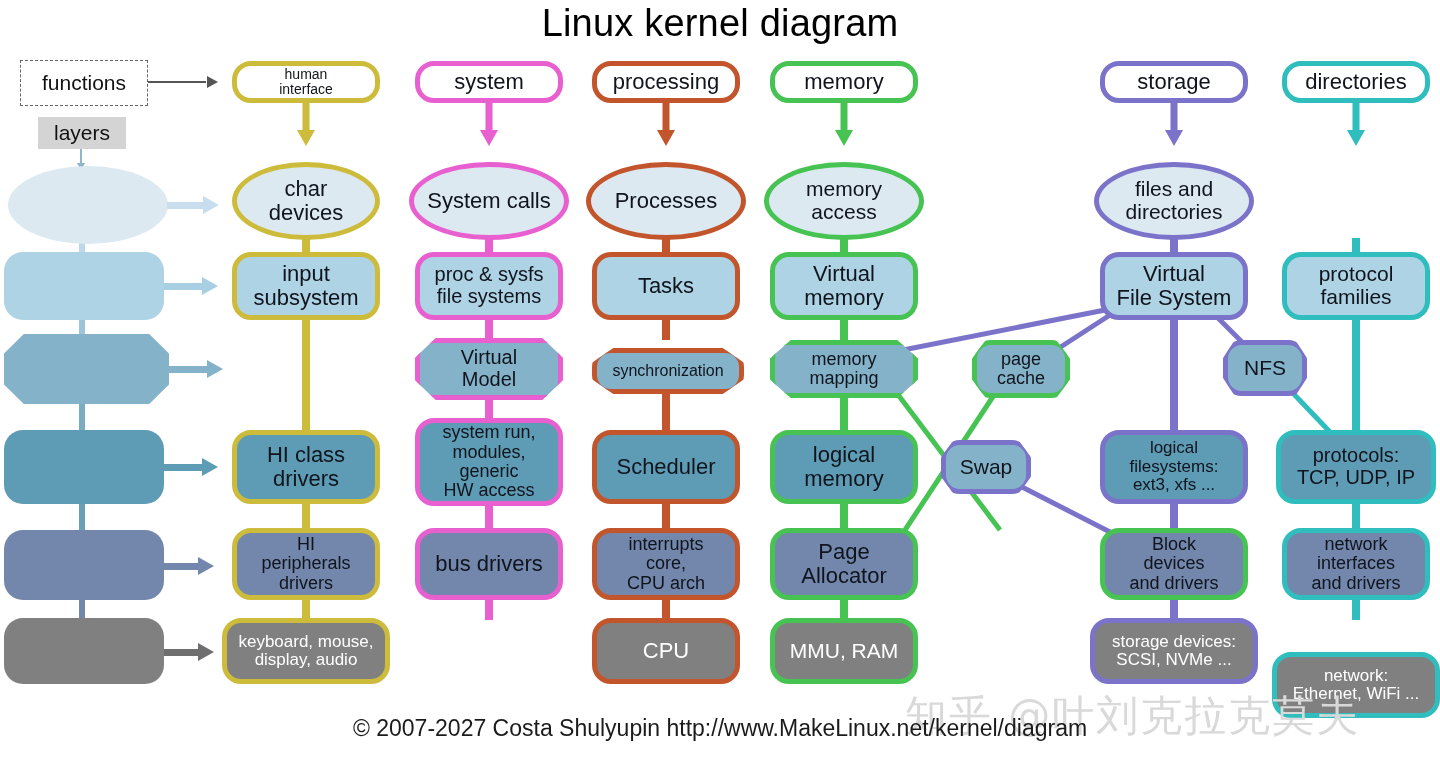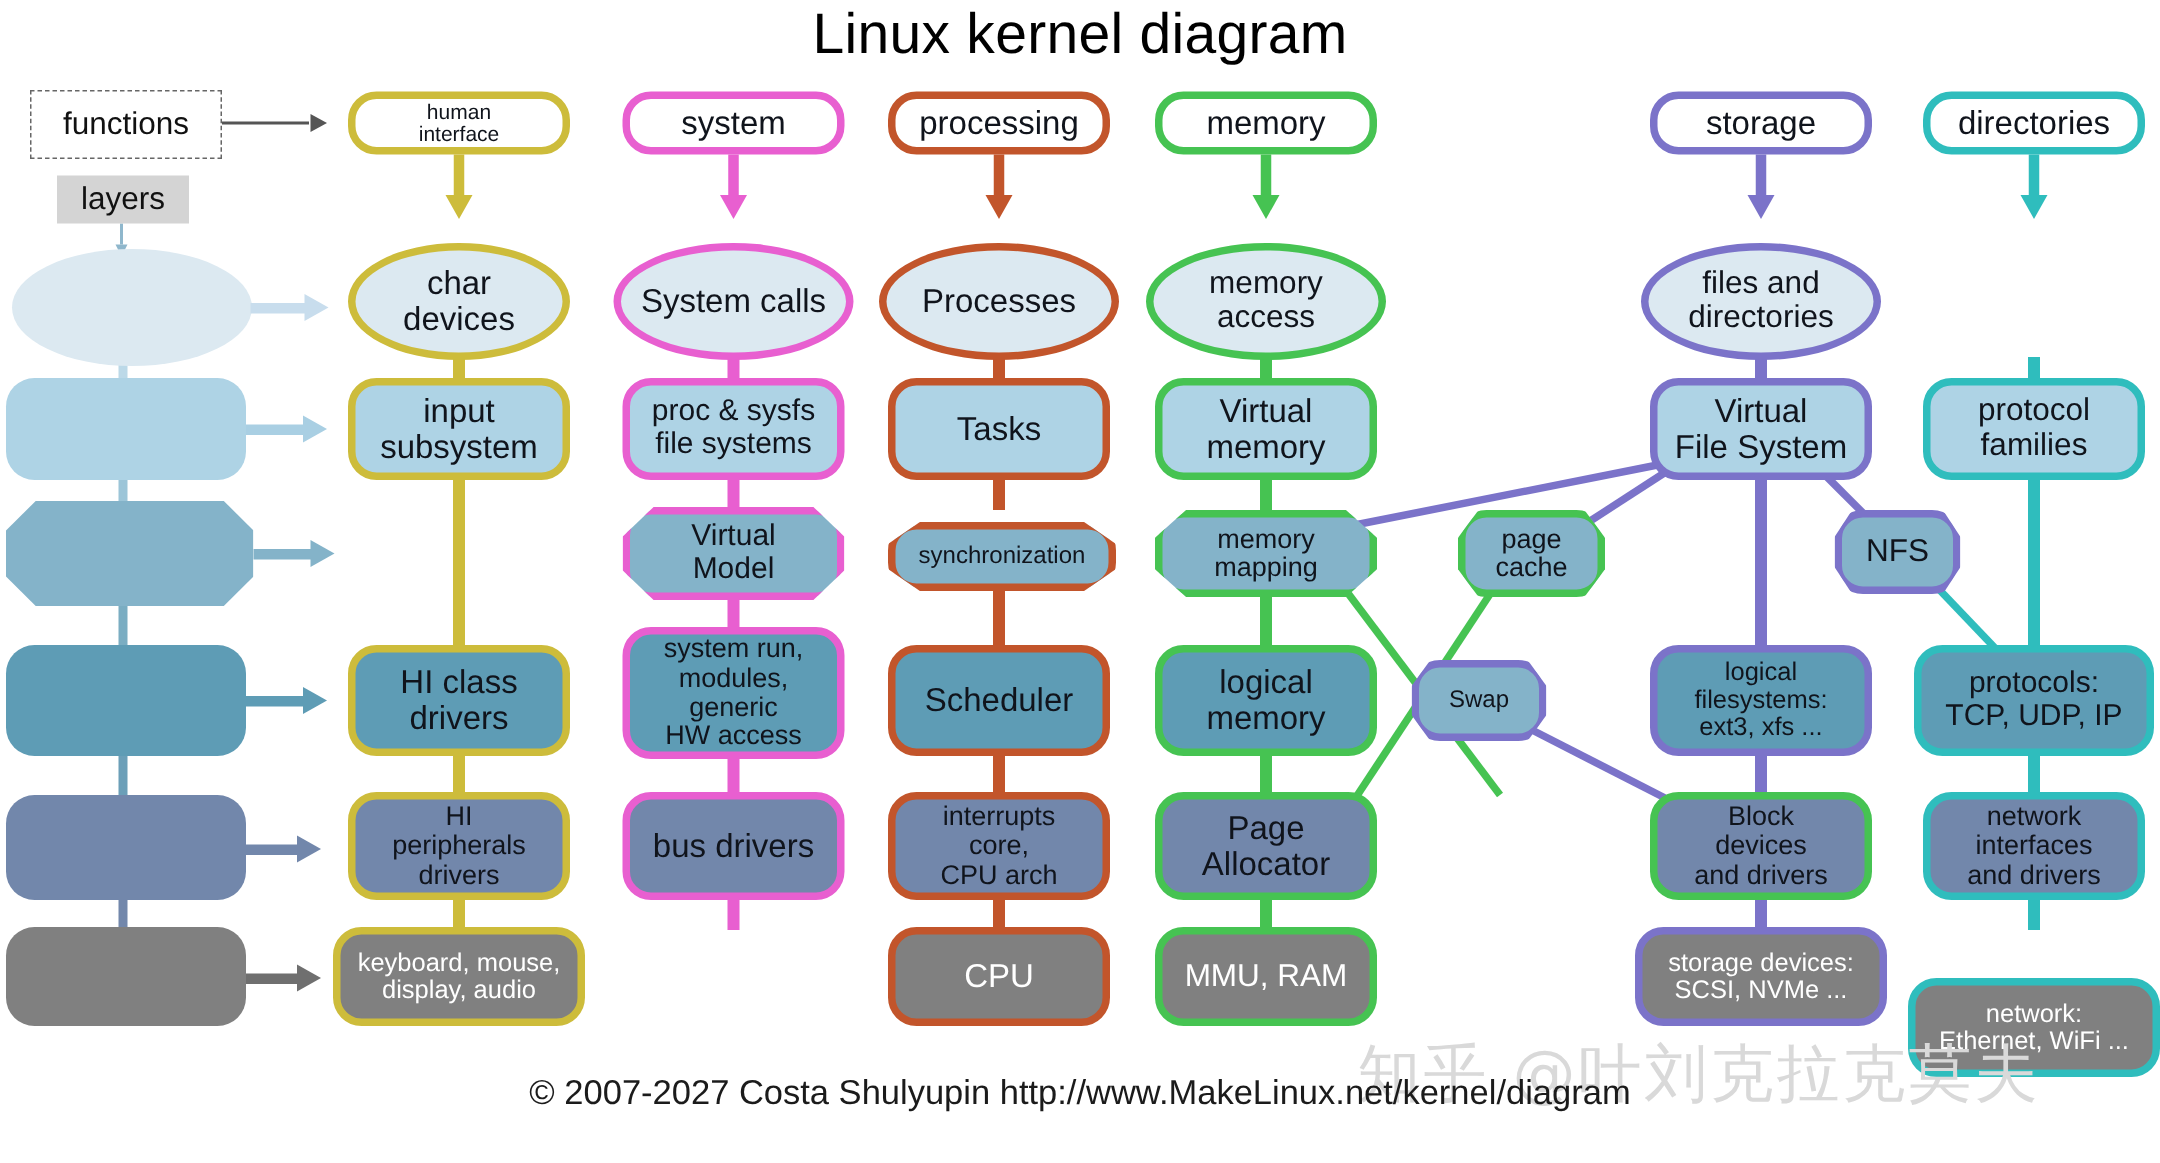--- a/index.html
+++ b/index.html
@@ -225,21 +225,21 @@
   <div class="node rect f-logi" style="left:770px;top:430px;width:148px;height:74px;border:5px solid #46c352;font-size:22px;white-space:pre-line;">logical
 memory</div>
   <div style="position:absolute;left:840px;top:502px;width:8px;height:28px;background:#46c352;z-index:1;"></div>
   <div class="node rect f-hw" style="left:770px;top:528px;width:148px;height:72px;border:5px solid #46c352;font-size:22px;white-space:pre-line;">Page
 Allocator</div>
   <div style="position:absolute;left:840px;top:598px;width:8px;height:22px;background:#46c352;z-index:1;"></div>
   <div class="node rect f-elec" style="left:770px;top:618px;width:148px;height:66px;border:5px solid #46c352;font-size:21px;">MMU, RAM</div>
 
   <div class="node octa f-brid" style="left:972px;top:340px;width:98px;height:58px;border:5px solid #46c352;font-size:18px;white-space:pre-line;">page
 cache</div>
-  <div class="node octa f-brid" style="left:941px;top:440px;width:90px;height:54px;border:5px solid #7b73c9;font-size:16px;z-index:4;">Swap</div>
+  <div class="node octa f-brid" style="left:941px;top:440px;width:90px;height:54px;border:5px solid #7b73c9;font-size:21px;z-index:4;">Swap</div>
   <div class="node octa f-brid" style="left:1223px;top:340px;width:84px;height:56px;border:5px solid #7b73c9;font-size:21px;z-index:4;">NFS</div>
 
   <div class="node rect plain" style="left:1100px;top:61px;width:148px;height:42px;border:5px solid #7b73c9;font-size:22px;">storage</div>
   <div class="varrow" style="left:1100px;top:103px;width:148px;height:43px;">
     <div class="vbar" style="height:28px;background:#7b73c9;"></div>
     <div class="vhead" style="border-top:16px solid #7b73c9;"></div>
     </div>
 
   <div class="node oval f-user" style="left:1094px;top:162px;width:160px;height:78px;border:5px solid #7b73c9;font-size:21px;white-space:pre-line;">files and
 directories</div>

